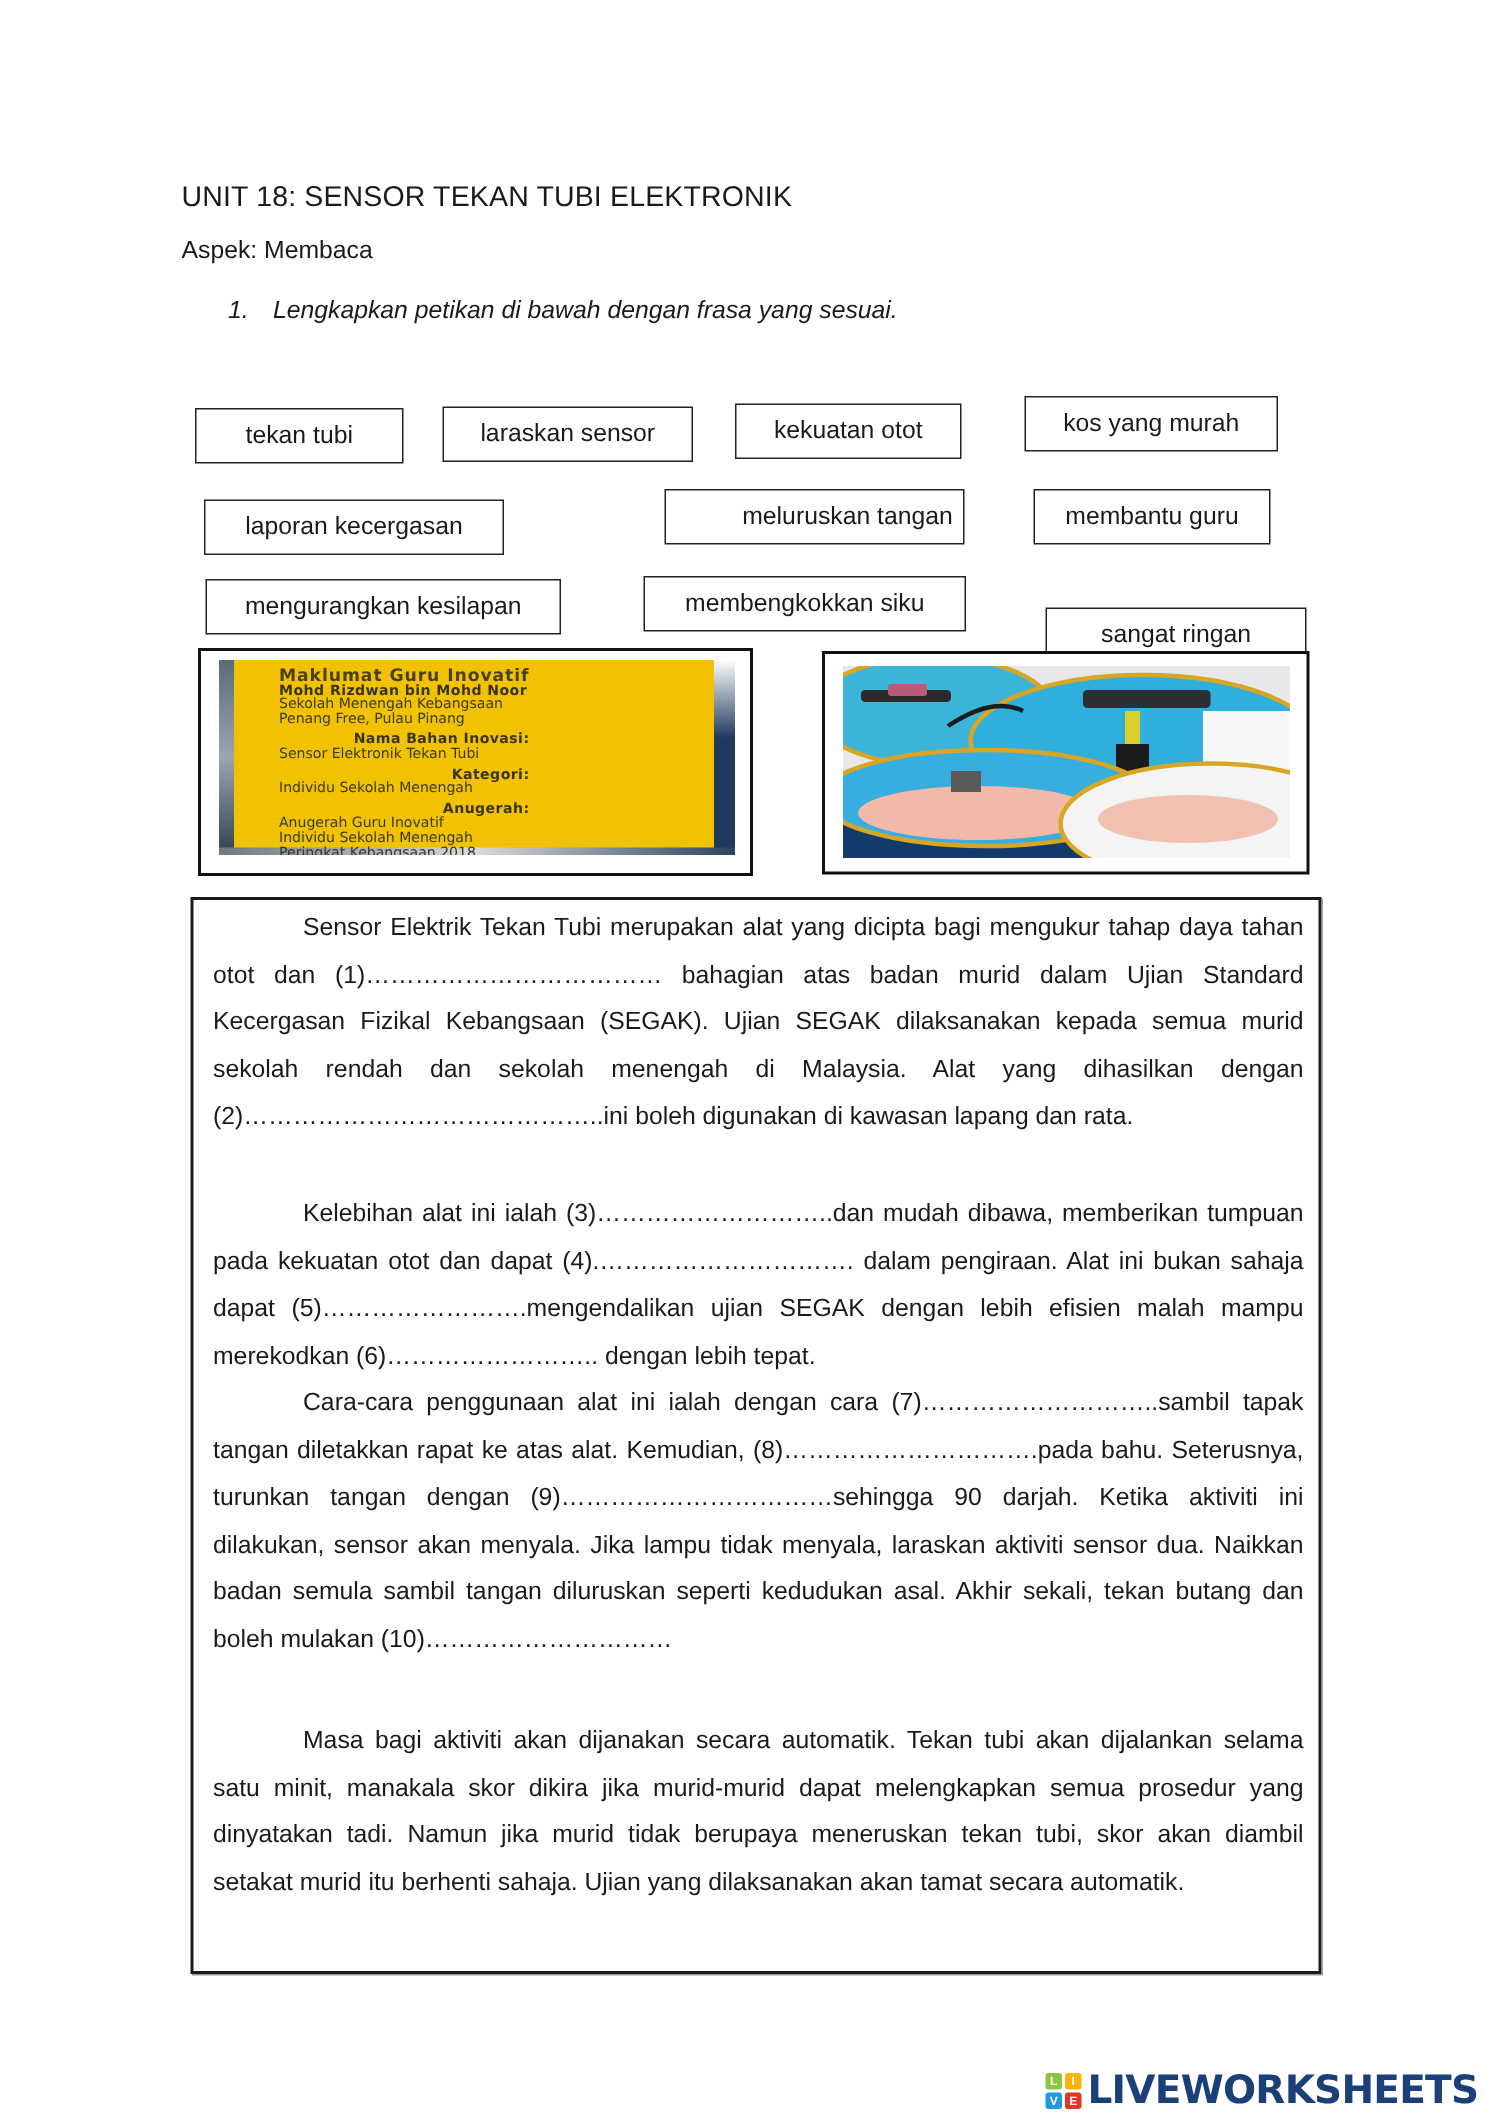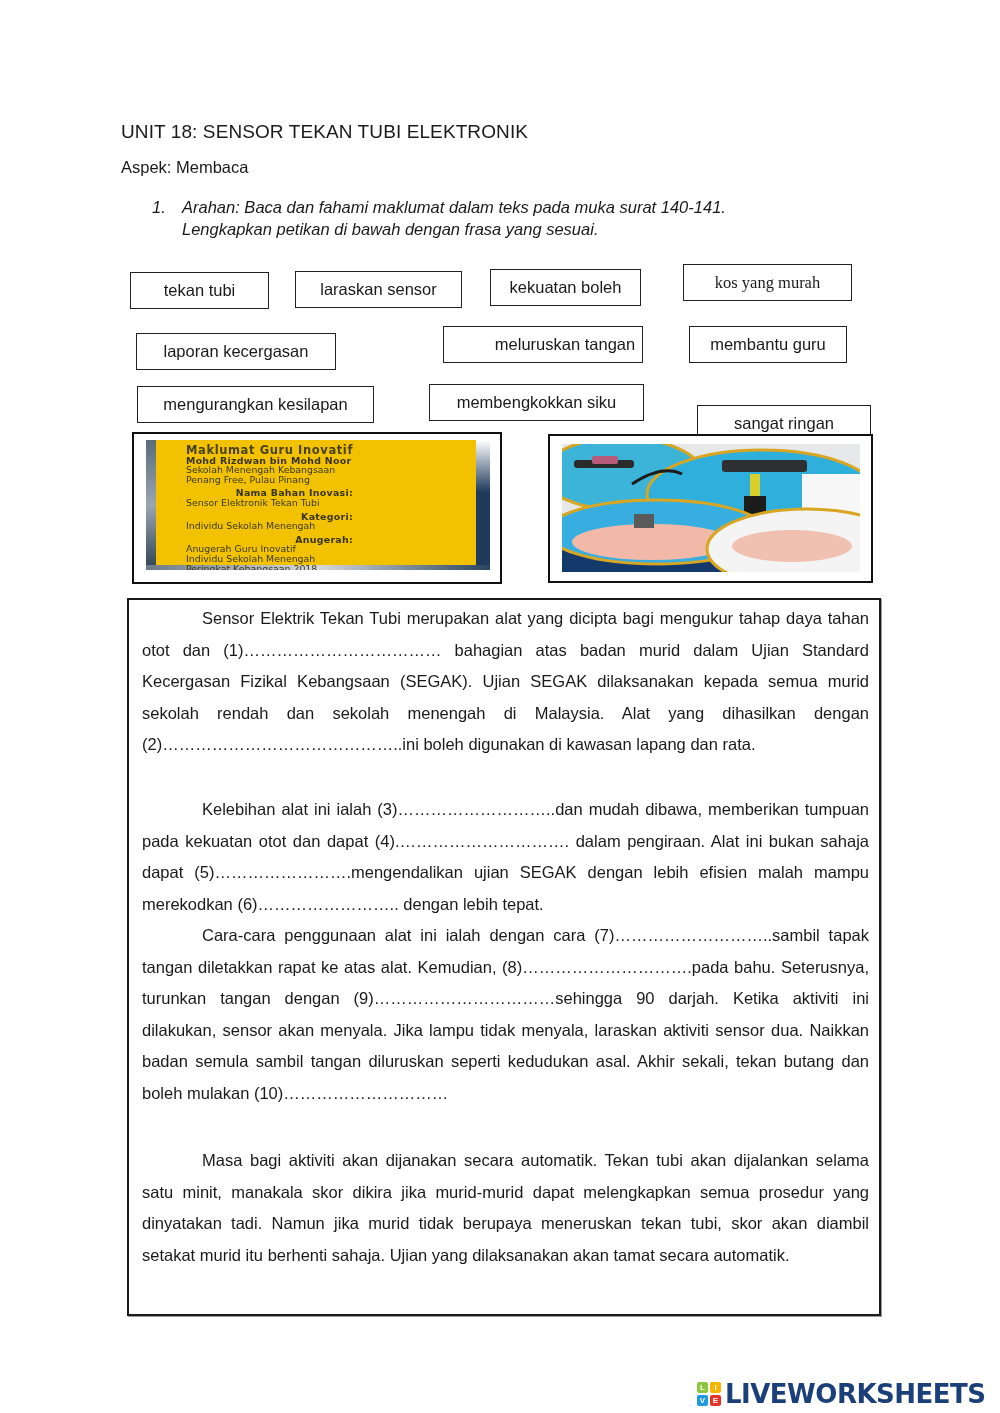--- a/index.html
+++ b/index.html
@@ -53,30 +53,29 @@
     .logo-word { font-family: "DejaVu Sans", sans-serif; font-weight: bold; font-size: 26px; color: #1b3f78; letter-spacing: -0.5px; }
   </style>
 </head>
 <body>
 
 <div class="abs unit-title">UNIT 18: SENSOR TEKAN TUBI ELEKTRONIK</div>
 <div class="abs aspek">Aspek: Membaca</div>
 <div class="abs instr" style="width:760px;height:44px;">
   <span class="num">1.</span>
   <div class="txt">
-    <div>Arahan: Baca dan fahami maklumat dalam teks pada muka surat 140-141.</div>
     <div>Lengkapkan petikan di bawah dengan frasa yang sesuai.</div>
   </div>
 </div>
 
 <div>
   <div class="chip" style="left:130px;top:272px;width:139px;height:37px;">tekan tubi</div>
   <div class="chip" style="left:295px;top:271px;width:167px;height:37px;">laraskan sensor</div>
-  <div class="chip" style="left:490px;top:269px;width:151px;height:37px;">kekuatan boleh</div>
-  <div class="chip" style="left:683px;top:264px;width:169px;height:37px;font-family:Liberation Serif, serif;">kos yang murah</div>
+  <div class="chip" style="left:490px;top:269px;width:151px;height:37px;">kekuatan otot</div>
+  <div class="chip" style="left:683px;top:264px;width:169px;height:37px;">kos yang murah</div>
   <div class="chip" style="left:136px;top:333px;width:200px;height:37px;">laporan kecergasan</div>
   <div class="chip" style="left:443px;top:326px;width:200px;height:37px;padding-left:44px;">meluruskan tangan</div>
   <div class="chip" style="left:689px;top:326px;width:158px;height:37px;">membantu guru</div>
   <div class="chip" style="left:137px;top:386px;width:237px;height:37px;">mengurangkan kesilapan</div>
   <div class="chip" style="left:429px;top:384px;width:215px;height:37px;">membengkokkan siku</div>
   <div class="chip" style="left:697px;top:383px;width:174px;height:37px;margin-top:22px;">sangat ringan</div>
 </div>
 
 <div class="img-frame" style="left:132px;top:432px;width:370px;height:152px;">
   <div class="yellow-card">

